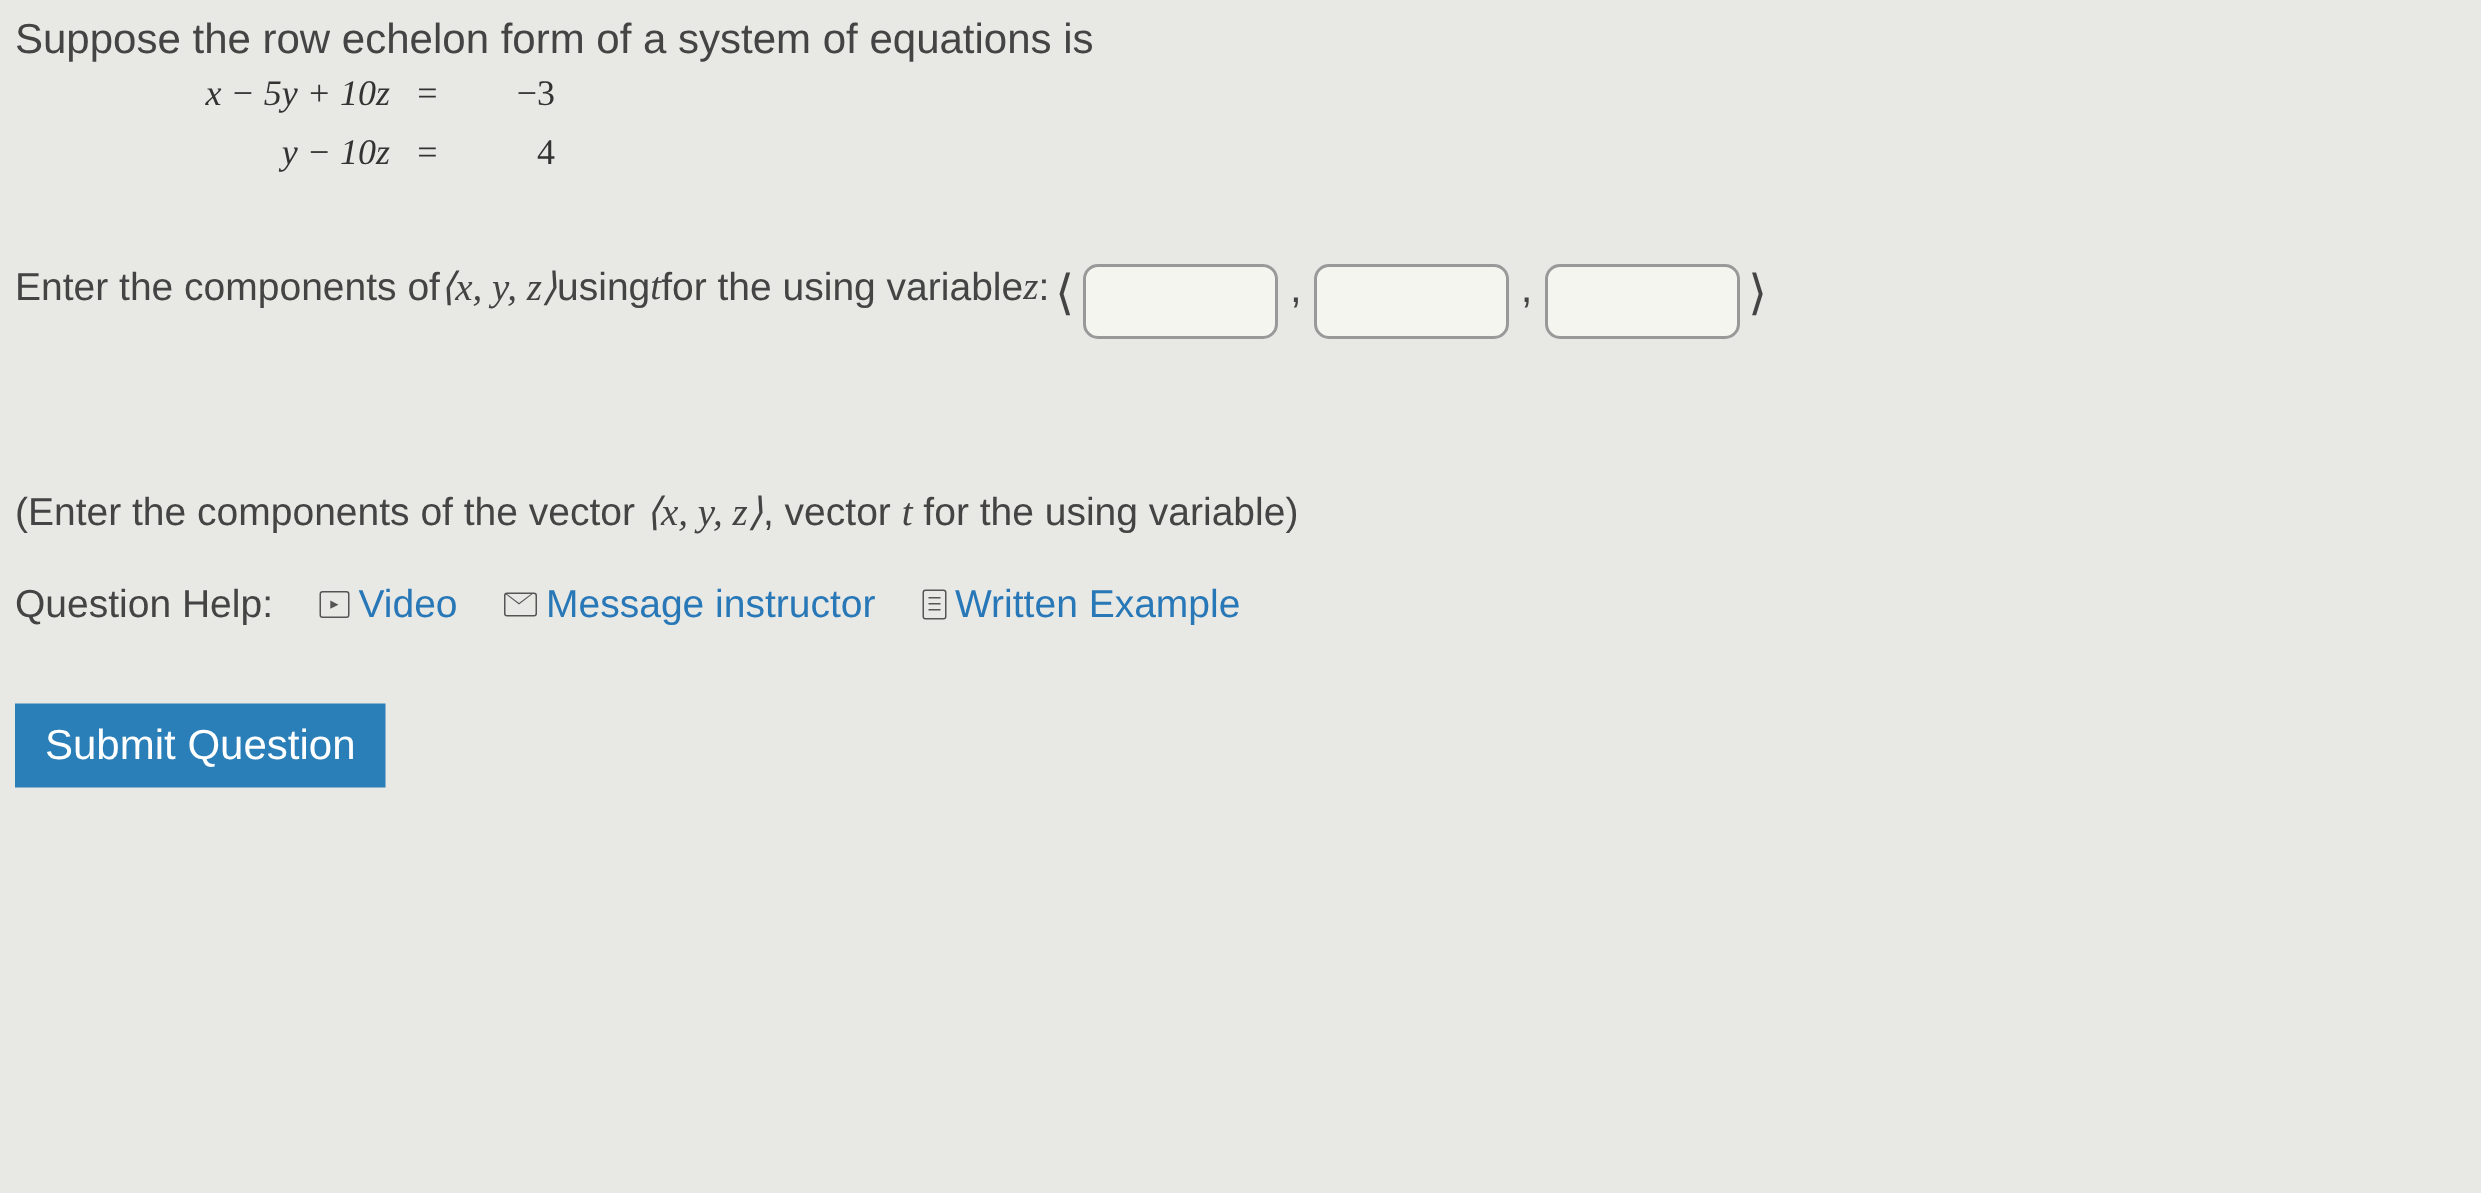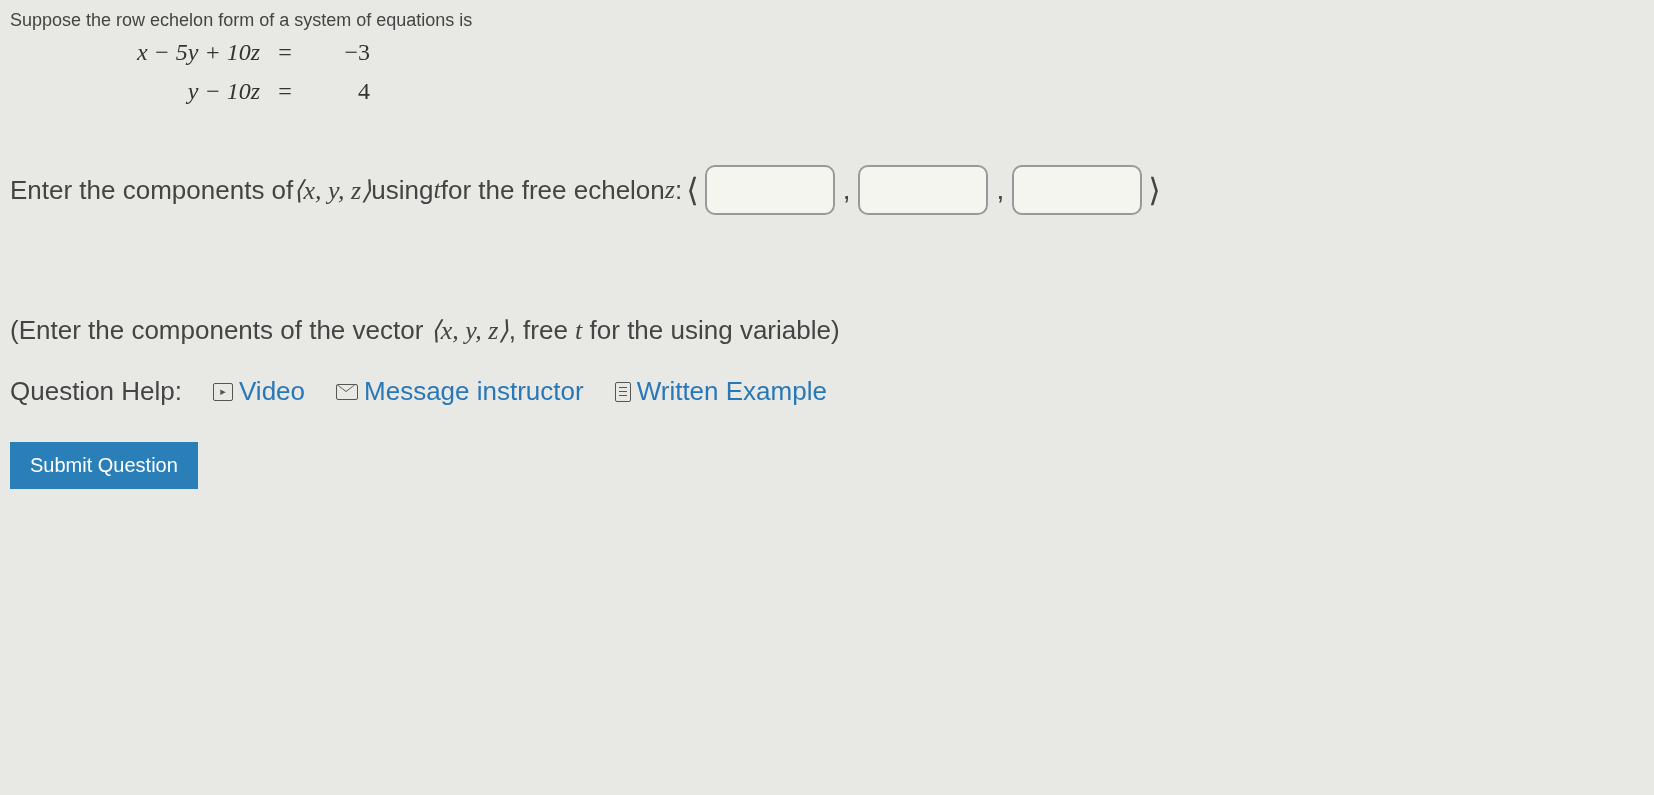--- a/index.html
+++ b/index.html
@@ -14,21 +14,21 @@
       padding: 10px 0;
       color: #333;
       font-size: 24px;
     }
     
     .content {
       padding: 0 10px;
     }
     
     .question-text {
-      font-size: 18px;
+      font-size: 28px;
       color: #444;
       margin-bottom: 8px;
     }
     
     .equations {
       font-family: 'Times New Roman', serif;
       font-size: 24px;
       color: #333;
       margin-left: 20px;
       margin-bottom: 60px;
@@ -53,21 +53,20 @@
     
     .eq-right {
       width: 60px;
       text-align: right;
     }
     
     .input-prompt {
       font-size: 26px;
       color: #444;
       display: flex;
-      align-items: center;
       flex-wrap: nowrap;
       margin-bottom: 100px;
     }
     
     .math-inline {
       font-family: 'Times New Roman', serif;
       font-style: italic;
     }
     
     .angle-bracket {
@@ -179,23 +178,24 @@
       border-left: 8px solid transparent;
       border-right: 8px solid transparent;
       border-top: 6px solid #e8e8e4;
     }
     
     .submit-btn {
       background: #2b7fb8;
       color: #fff;
       border: none;
       padding: 12px 20px;
-      font-size: 20px;
+      font-size: 28px;
       cursor: pointer;
       font-family: inherit;
+      margin-top: 16px;
     }
   </style>
 </head>
 <body>
 
 <div class="content">
   <div class="question-text">Suppose the row echelon form of a system of equations is</div>
   
   <div class="equations">
     <div class="equation-row">
@@ -208,34 +208,34 @@
       <span class="eq-equals">=</span>
       <span class="eq-right">4</span>
     </div>
   </div>
   
   <div class="input-prompt">
     <span>Enter the components of </span>
     <span class="math-inline">⟨x, y, z⟩</span>
     <span> using </span>
     <span class="math-inline">t</span>
-    <span> for the free echelon </span>
+    <span> for the using variable </span>
     <span class="math-inline">z</span>
     <span>: </span>
     <span class="angle-bracket">⟨</span>
     <input type="text" class="answer-input" style="">
     <span class="comma">,</span>
     <input type="text" class="answer-input" style="">
     <span class="comma">,</span>
     <input type="text" class="answer-input" style="">
     <span class="angle-bracket">⟩</span>
   </div>
   
   <div class="hint-text">
-    <span>(Enter the components of the vector </span><span class="math-inline">⟨x, y, z⟩</span><span>, free </span><span class="math-inline">t</span><span> for the using variable)</span>
+    <span>(Enter the components of the vector </span><span class="math-inline">⟨x, y, z⟩</span><span>, vector </span><span class="math-inline">t</span><span> for the using variable)</span>
   </div>
   
   <div class="help-row">
     <span>Question Help:</span>
     <a class="help-link">
       <span class="icon-box">▸</span>
       <span>Video</span>
     </a>
     <a class="help-link">
       <span class="mail-icon"></span>

